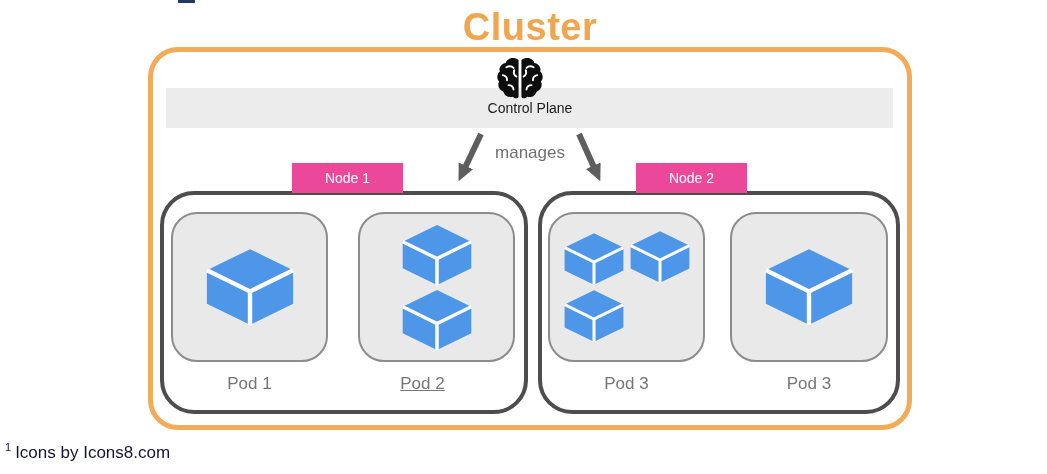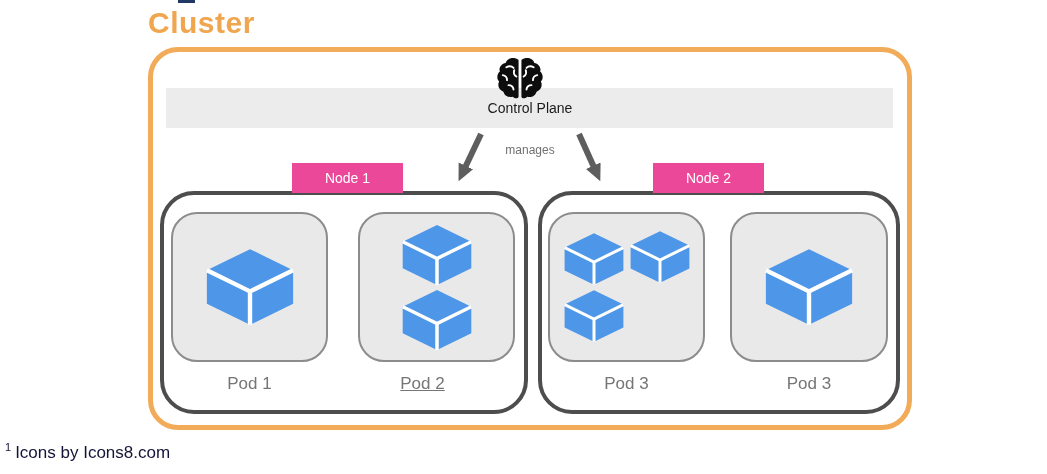--- a/index.html
+++ b/index.html
@@ -3,21 +3,21 @@
 <meta charset="utf-8">
 <style>
   * { margin: 0; padding: 0; box-sizing: border-box; }
   html, body { width: 1047px; height: 474px; background: #ffffff; overflow: hidden; }
   body { position: relative; font-family: "Liberation Sans", sans-serif; }
 
   .artifact { position: absolute; left: 178px; top: 0; width: 17px; height: 3px; background: #1F3864; }
 
   .title {
     position: absolute; left: 148px; top: 6px; width: 764px;
-    font-size: 30px; font-weight: bold; color: #F0A54F;
+    text-align: center; font-size: 38px; font-weight: bold; color: #F0A54F;
     letter-spacing: 0.5px;
   }
 
   .cluster-box {
     position: absolute; left: 148px; top: 47px; width: 764px; height: 383px;
     border: 5px solid #F2AB59; border-radius: 30px; background: #ffffff;
   }
 
   .band {
     position: absolute; left: 166px; top: 88px; width: 727px; height: 40px;
@@ -26,33 +26,33 @@
 
   .brain { position: absolute; left: 497px; top: 55px; width: 46px; height: 46px; }
 
   .control-plane-label {
     position: absolute; left: 430px; top: 100px; width: 200px;
     text-align: center; font-size: 14px; color: #1a1a1a;
   }
 
   .manages-label {
     position: absolute; left: 455px; top: 143px; width: 150px;
-    text-align: center; font-size: 12px; color: #707070;
+    text-align: center; font-size: 17px; color: #707070;
   }
 
   .arrows { position: absolute; left: 440px; top: 130px; width: 180px; height: 62px; }
 
   .node-tab {
     position: absolute; top: 163px; width: 111px; height: 30px;
     background: #ec4899; color: #ffffff; font-size: 14px;
     display: flex; align-items: center; justify-content: center;
     z-index: 2;
   }
   .node-tab.n1 { left: 292px; }
-  .node-tab.n2 { left: 653px; text-align: center; }
+  .node-tab.n2 { left: 636px; text-align: center; }
 
   .node-box {
     position: absolute; top: 191px; height: 223px;
     background: #ffffff; border: 4px solid #4d4d4d; border-radius: 34px;
   }
   .node-box.n1 { left: 160px; width: 368px; }
   .node-box.n2 { left: 538px; width: 362px; }
 
   .pod {
     position: absolute; top: 212px; width: 157px; height: 150px;

